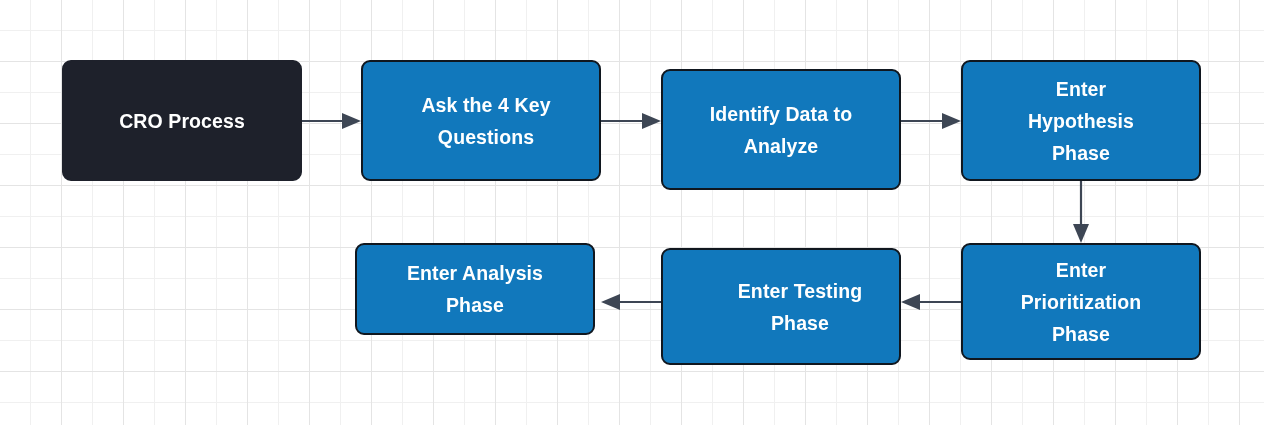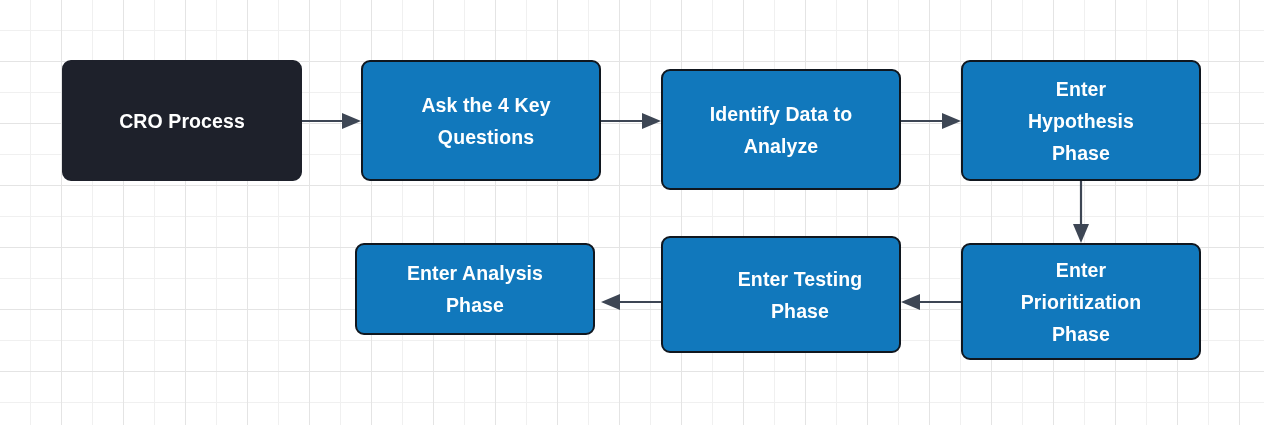--- a/index.html
+++ b/index.html
@@ -74,21 +74,21 @@
 Analyze</div>
 
   <div class="node blue" style="left:961px; top:60px; width:240px; height:121px;">Enter
 Hypothesis
 Phase</div>
 
   <div class="node blue" style="left:961px; top:243px; width:240px; height:117px;">Enter
 Prioritization
 Phase</div>
 
-  <div class="node blue" style="left:661px; top:236px; width:240px; height:117px;padding-left:48px;">Enter Testing
+  <div class="node blue" style="left:661px; top:248px; width:240px; height:117px;padding-left:48px;">Enter Testing
 Phase</div>
 
   <div class="node blue" style="left:355px; top:243px; width:240px; height:92px;">Enter Analysis
 Phase</div>
 
   <svg class="edge" style="left:302px; top:108px;" width="59" height="26" viewBox="0 0 59 26">
     <line x1="0" y1="13" x2="42" y2="13"></line>
     <polygon points="40,5 59,13 40,21"></polygon>
   </svg>
 

